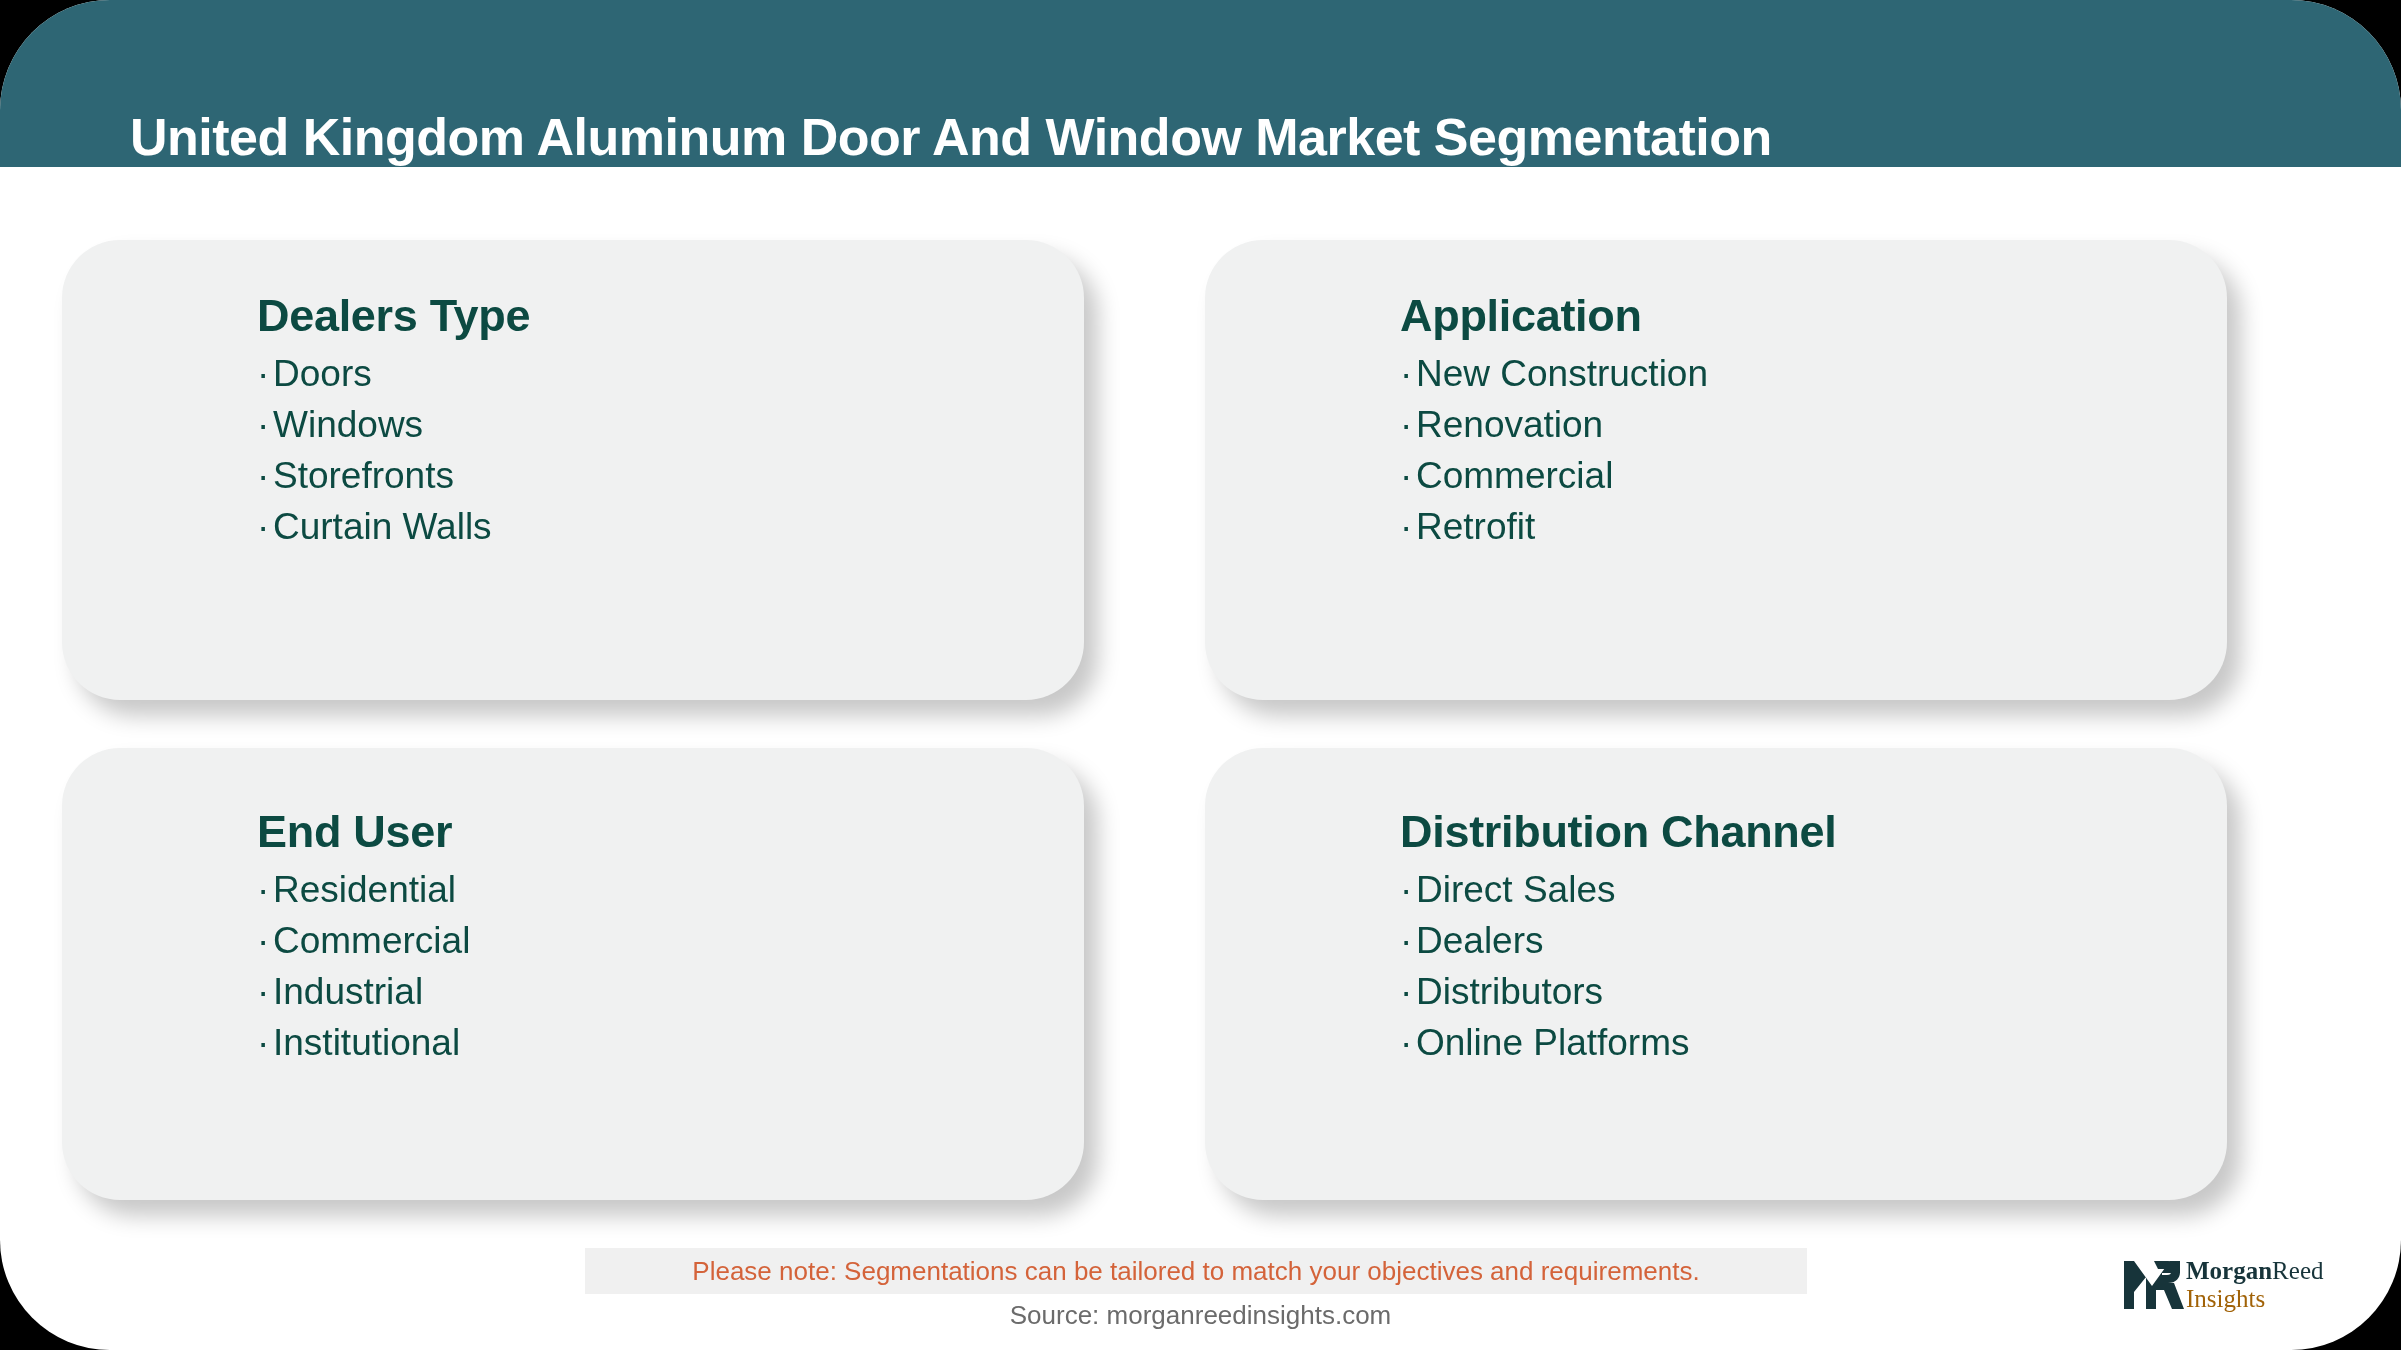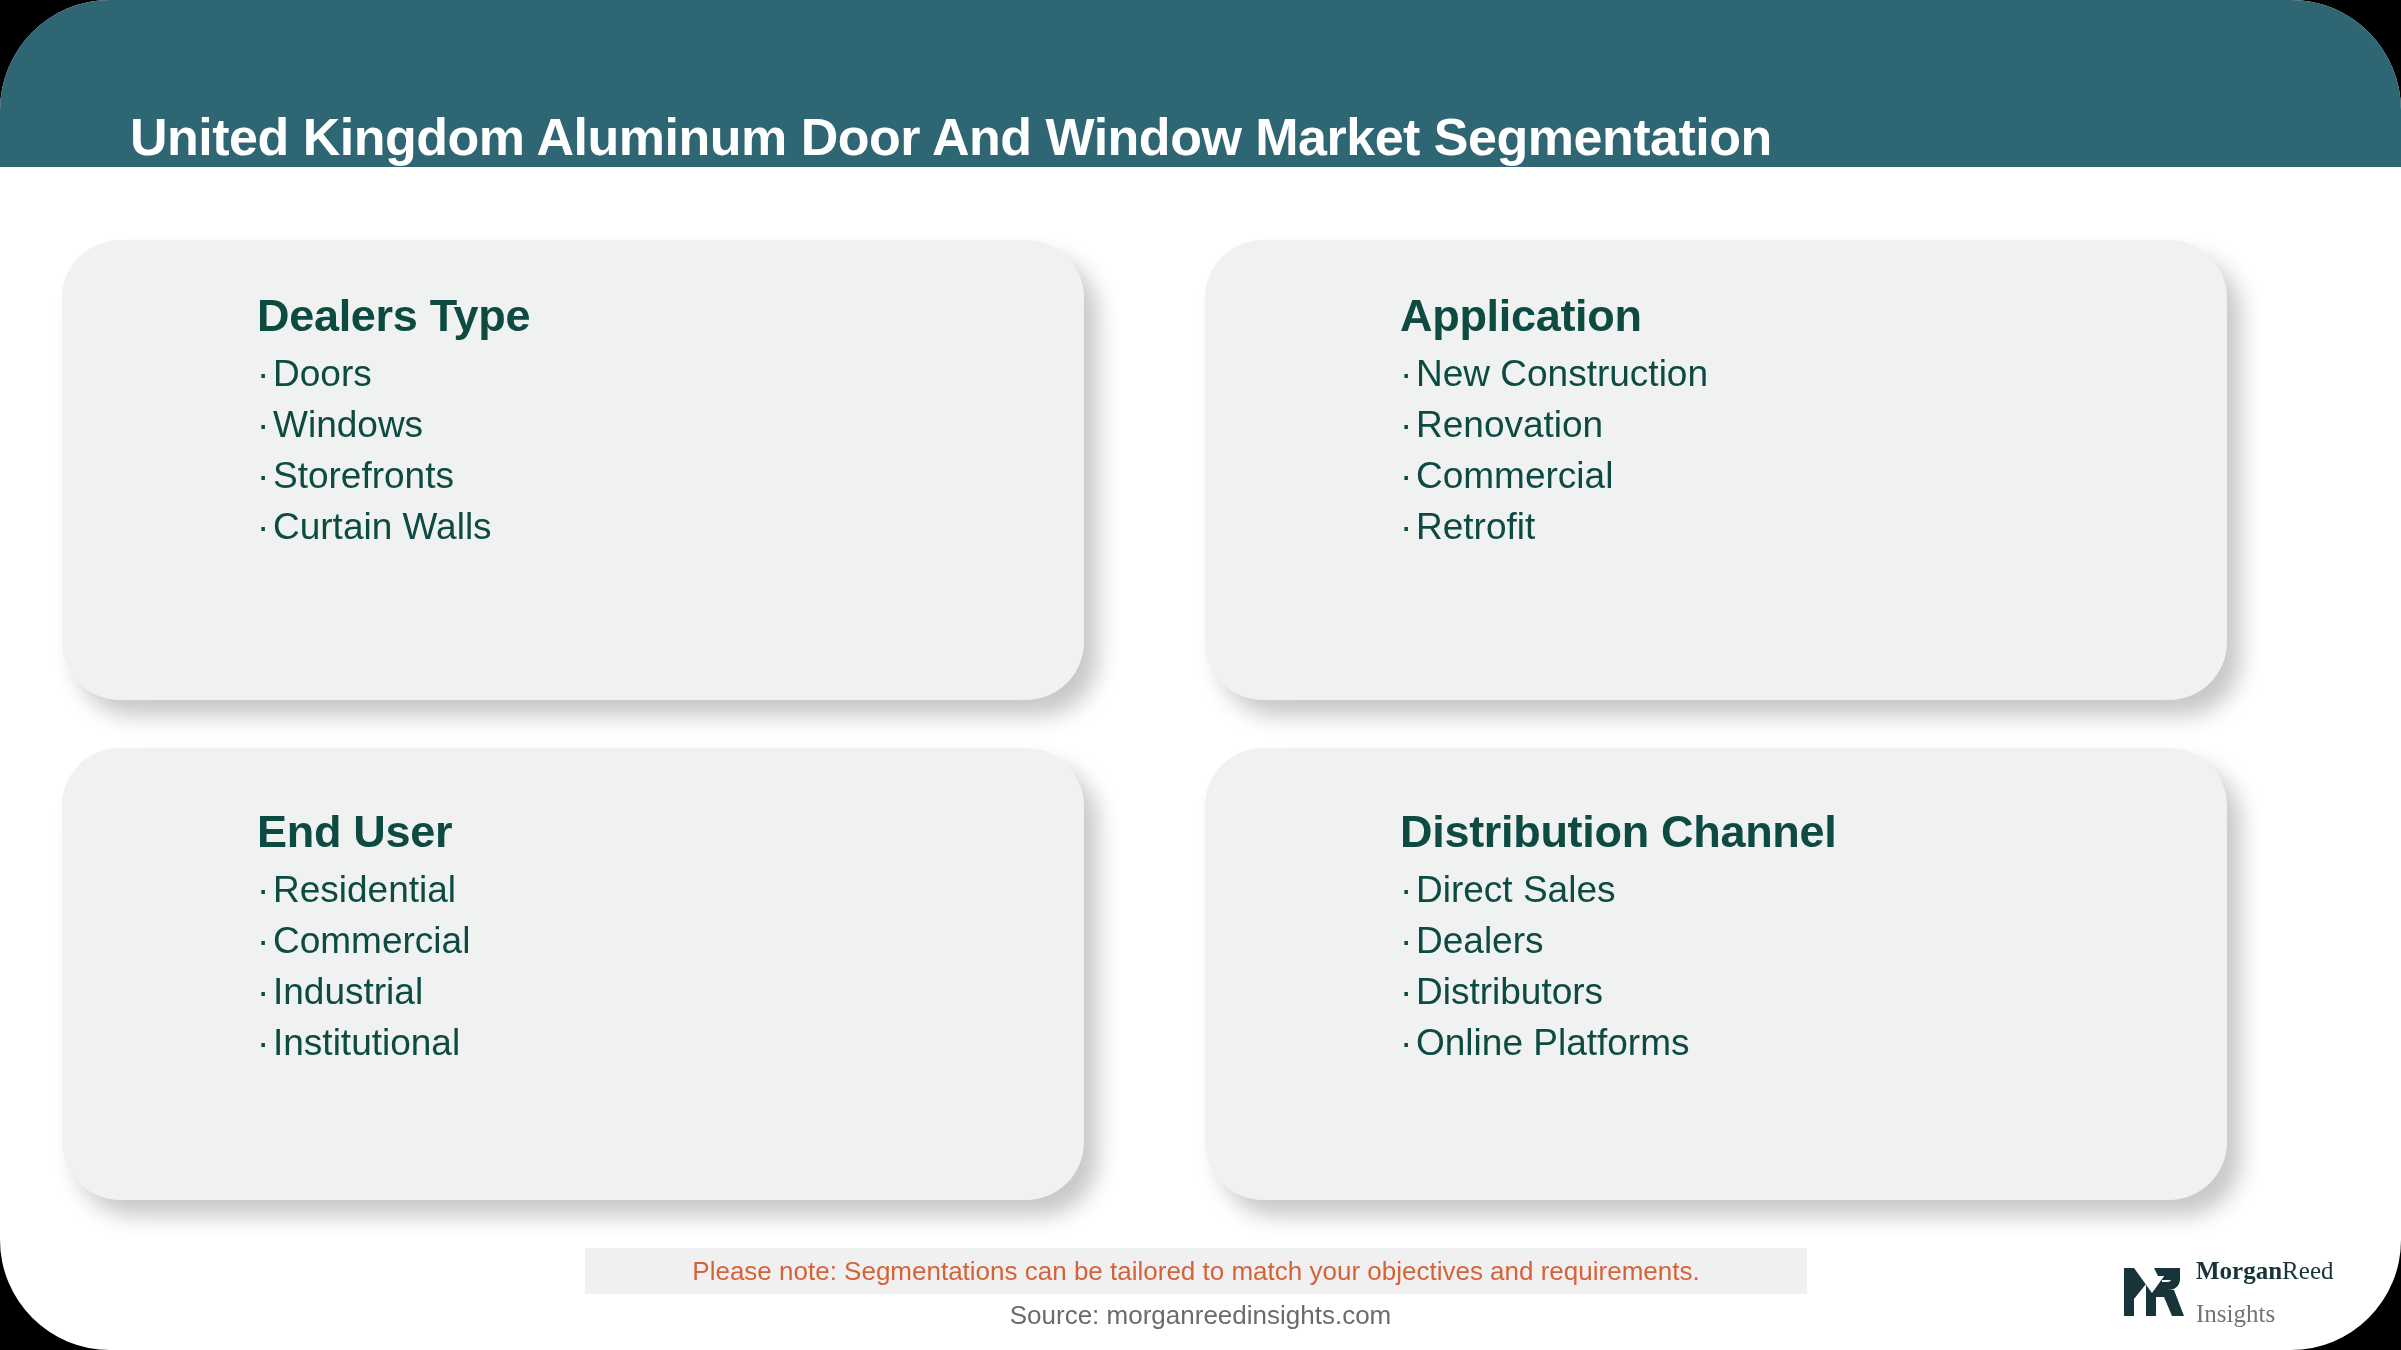--- a/index.html
+++ b/index.html
@@ -109,41 +109,40 @@
     font-size: 26px;
   }
 
   
   #logo {
     position: absolute;
     left: 2122px;
     top: 1258px;
     display: flex;
     align-items: center;
-    gap: 10px;
   }
   #logo-mark { display: block; }
   #logo-words {
     display: flex;
     flex-direction: column;
     justify-content: center;
     line-height: 1.0;
   }
   #logo-line-1 {
     font-family: "Liberation Serif", serif;
     font-size: 25px;
     color: #17343a;
     white-space: nowrap;
   }
   #logo-line-1 .bold-part { font-weight: bold; }
   #logo-line-2 {
     font-family: "Liberation Serif", serif;
     font-size: 25px;
-    color: #737373;
-    margin-top: 18px;
+    color: #a16207;
+    margin-top: 3px;
     white-space: nowrap;
   }
 </style>
 </head>
 <body>
 
 <div id="canvas">
 
   <div id="header-bar">
     <div id="header-title">United Kingdom Aluminum Door And Window Market Segmentation</div>

